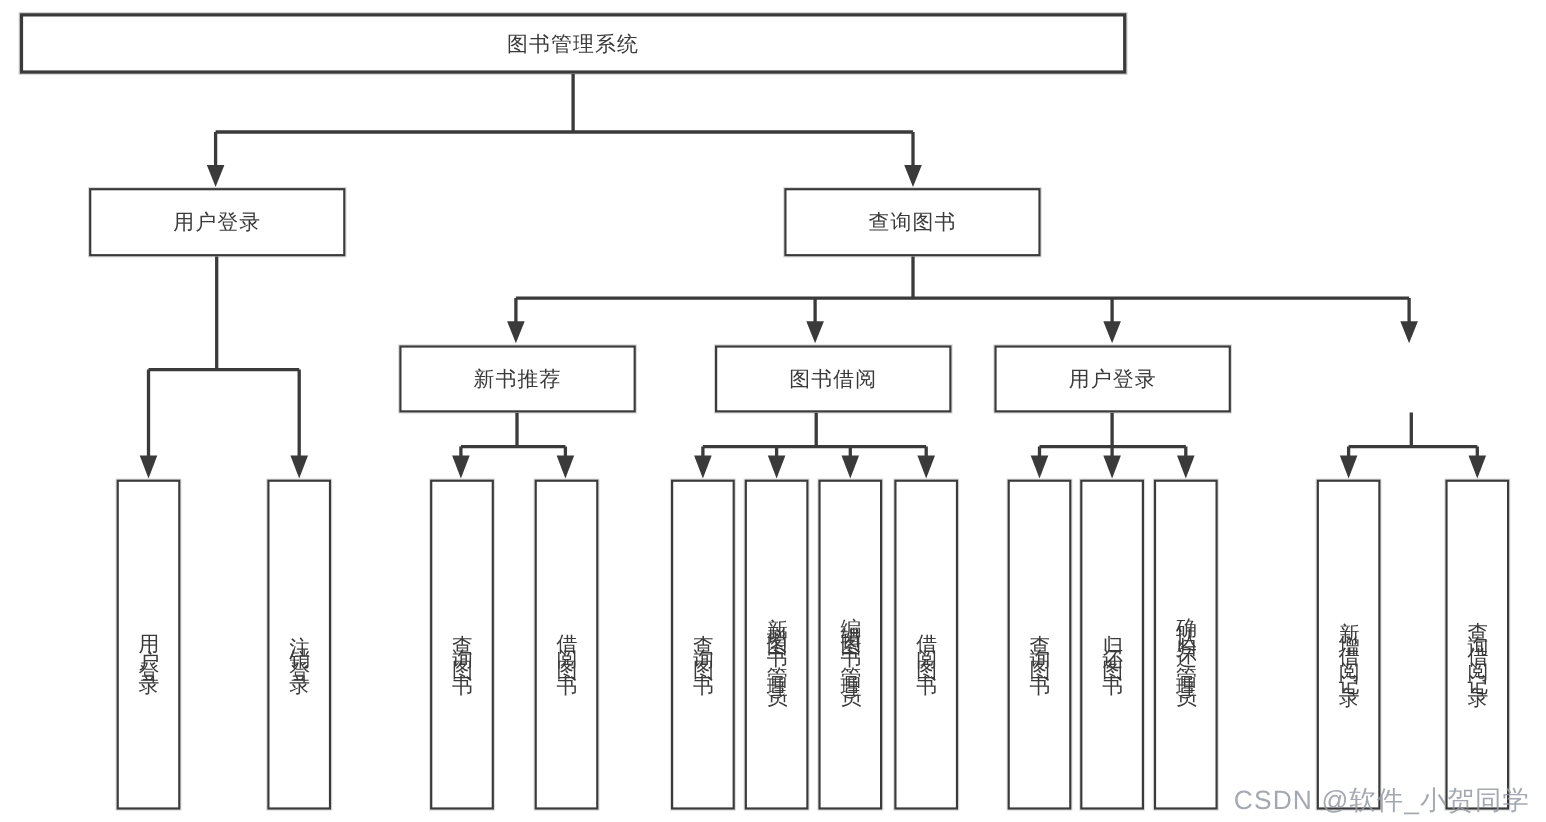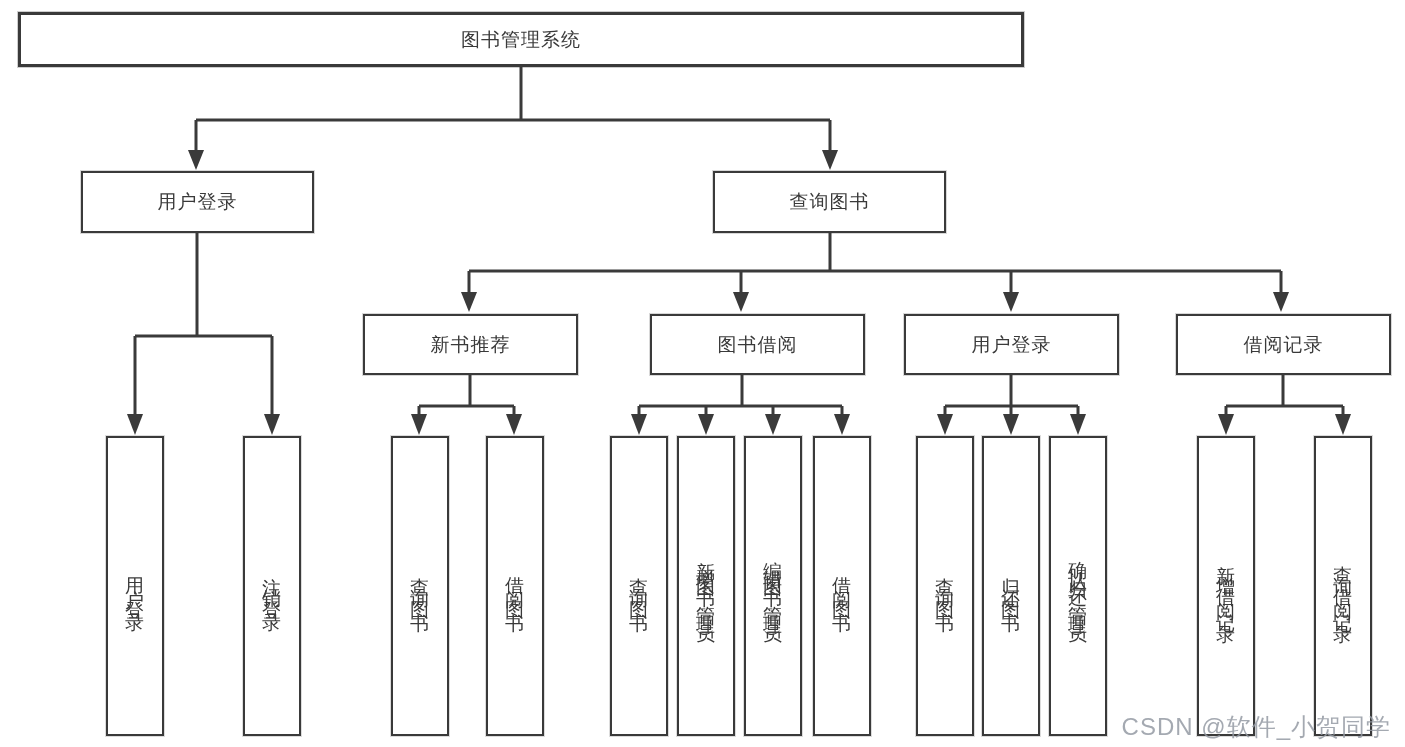--- a/index.html
+++ b/index.html
@@ -136,23 +136,20 @@
 
   <div class="node b-l3" style="left:363px">
     <span class="hlabel">新书推荐</span>
   </div>
   <div class="node b-l3" style="left:650px">
     <span class="hlabel">图书借阅</span>
   </div>
   <div class="node b-l3" style="left:904px">
     <span class="hlabel">用户登录</span>
   </div>
-  <div class="node b-l3" style="left:1176px">
-    <span class="hlabel">借阅记录</span>
-  </div>
 
   <div class="node leaf" style="left:106px">
     <span class="vtext">用户登录</span>
   </div>
   <div class="node leaf" style="left:243px">
     <span class="vtext">注销登录</span>
   </div>
 
   <div class="node leaf" style="left:391px">
     <span class="vtext">查询图书</span>

